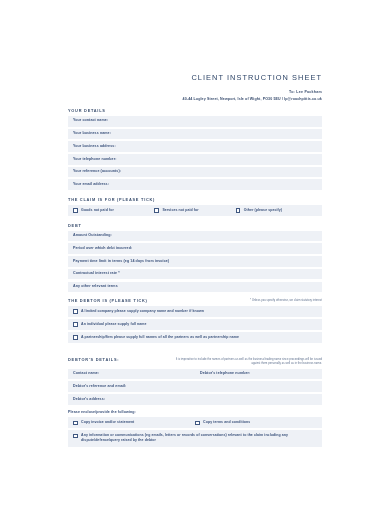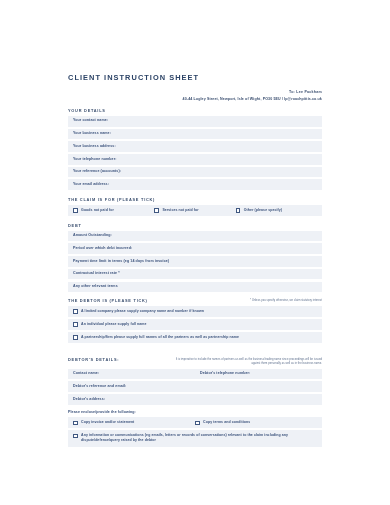--- a/index.html
+++ b/index.html
@@ -11,23 +11,24 @@
     overflow:hidden;
   }
   .page{
     position:absolute;left:0;top:0;width:390px;height:505px;background:#fff;
   }
   .sheet{
     position:absolute;left:68px;top:74px;width:254px;
   }
   
   .doc-title{
+    text-align:right;
     font-size:7.4px;
     letter-spacing:1.05px;
-    font-weight:bold;
+    font-weight:normal;
     color:#2c4366;
     margin:0 0 10px 0;
     line-height:1;
   }
   .contact-to{
     text-align:right;
     font-size:3.6px;
     letter-spacing:.25px;
     font-weight:bold;
     color:#3b4f70;

